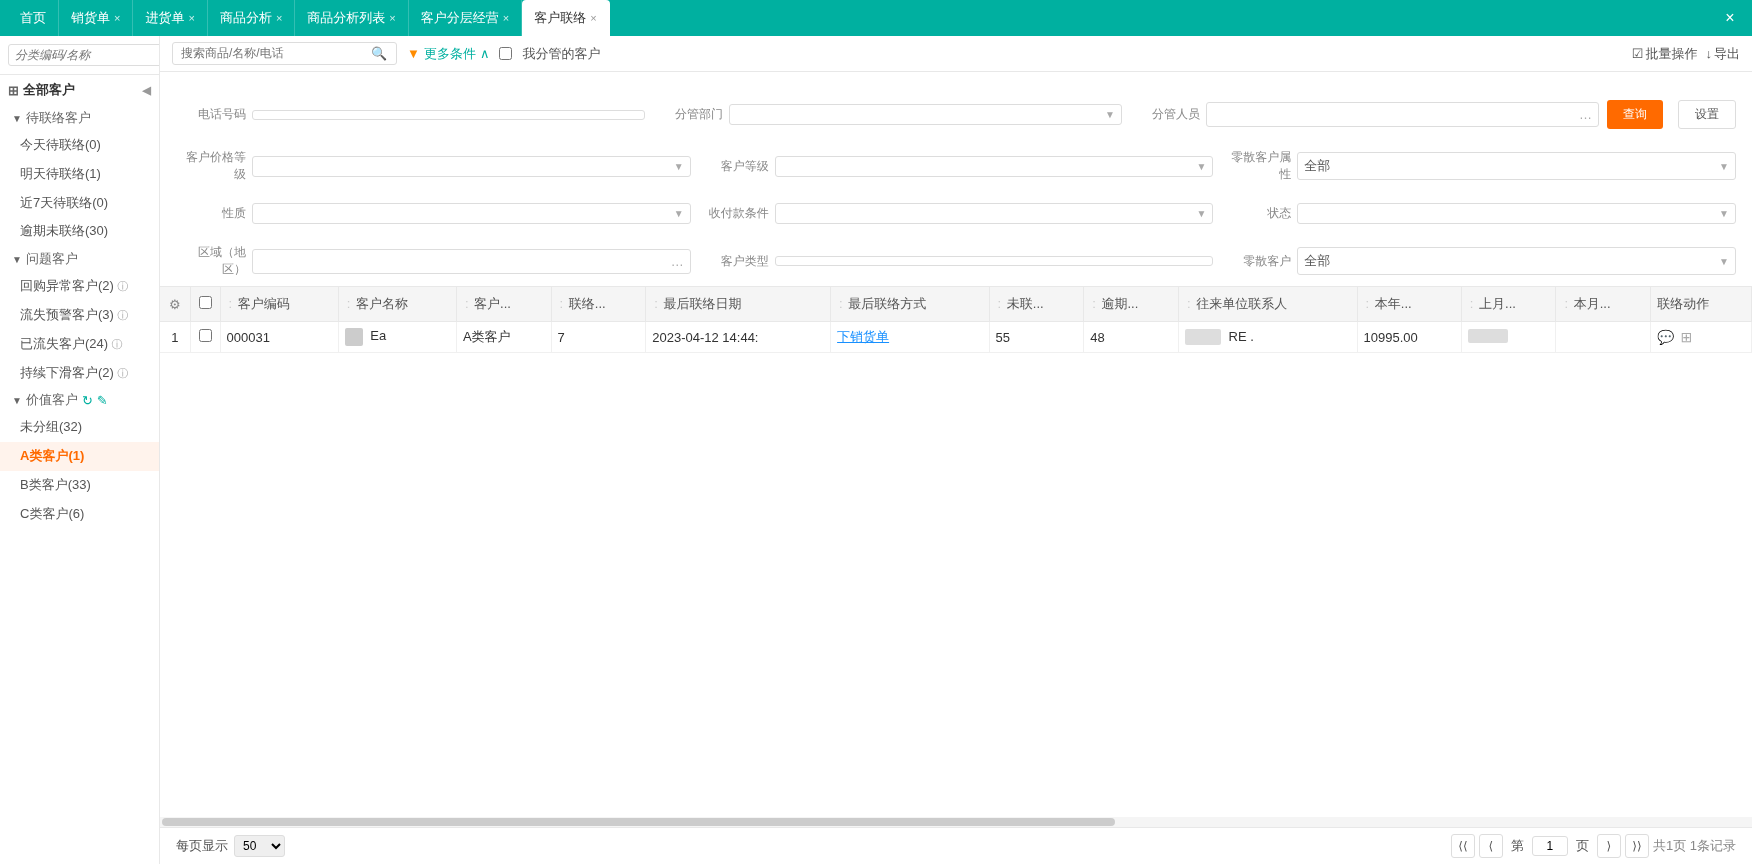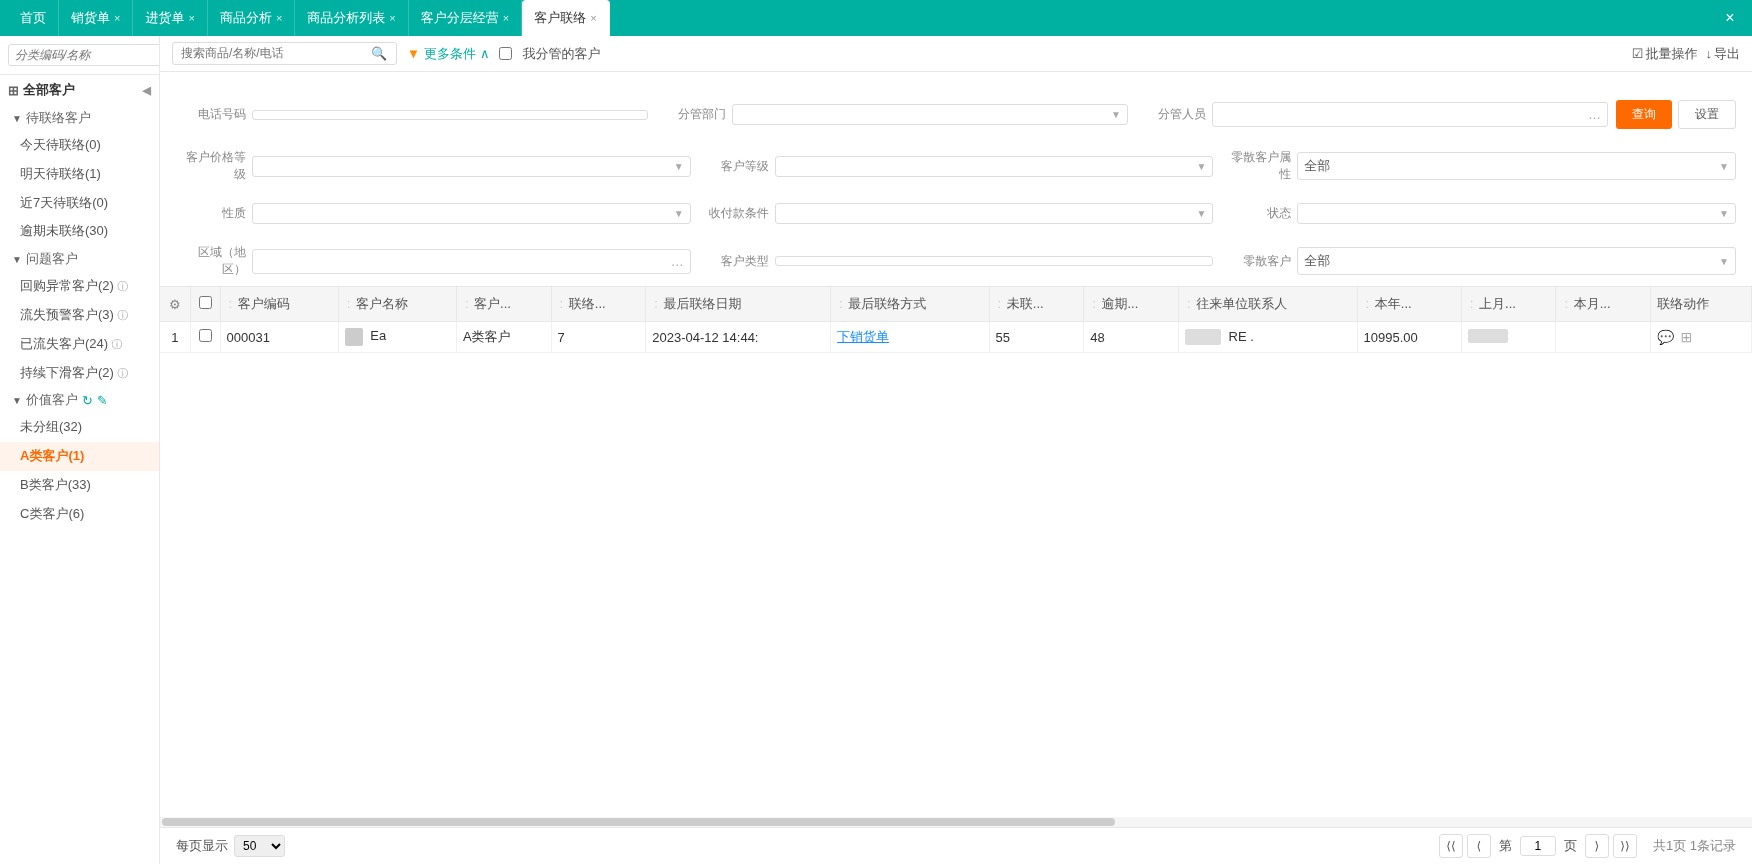--- a/index.html
+++ b/index.html
@@ -314,21 +314,21 @@
             <span class="arrow">▼</span>
           </div>
         </div>
         <div class="filter-field">
           <span class="filter-label">分管人员</span>
           <div class="filter-control">
             <span class="placeholder"></span>
             <span class="dots">…</span>
           </div>
         </div>
-        <div style="margin-left:auto;display:flex;gap:6px;">
+        <div style="margin-left:auto;display:flex;gap:15px;">
           <button class="btn-orange">查询</button>
           <button class="btn-white">设置</button>
         </div>
       </div>
 
       <div class="adv-filter-row">
         <div class="filter-field">
           <span class="filter-label">客户价格等级</span>
           <div class="filter-control">
             <span class="placeholder"></span>
@@ -528,17 +528,17 @@
         </select>
       </div>
       <div class="footer-right">
         <div class="page-btn">⟨⟨</div>
         <div class="page-btn">⟨</div>
         <span style="margin:0 4px;">第</span>
         <input class="page-input" type="text" value="1" style="">
         <span style="margin:0 4px;">页</span>
         <div class="page-btn">⟩</div>
         <div class="page-btn">⟩⟩</div>
-        <span style="margin-left:12px;color:#888;">共1页 1条记录</span>
+        <span style="color:#888;">共1页 1条记录</span>
       </div>
     </div>
   </div>
 </div>
 
 </body></html>

